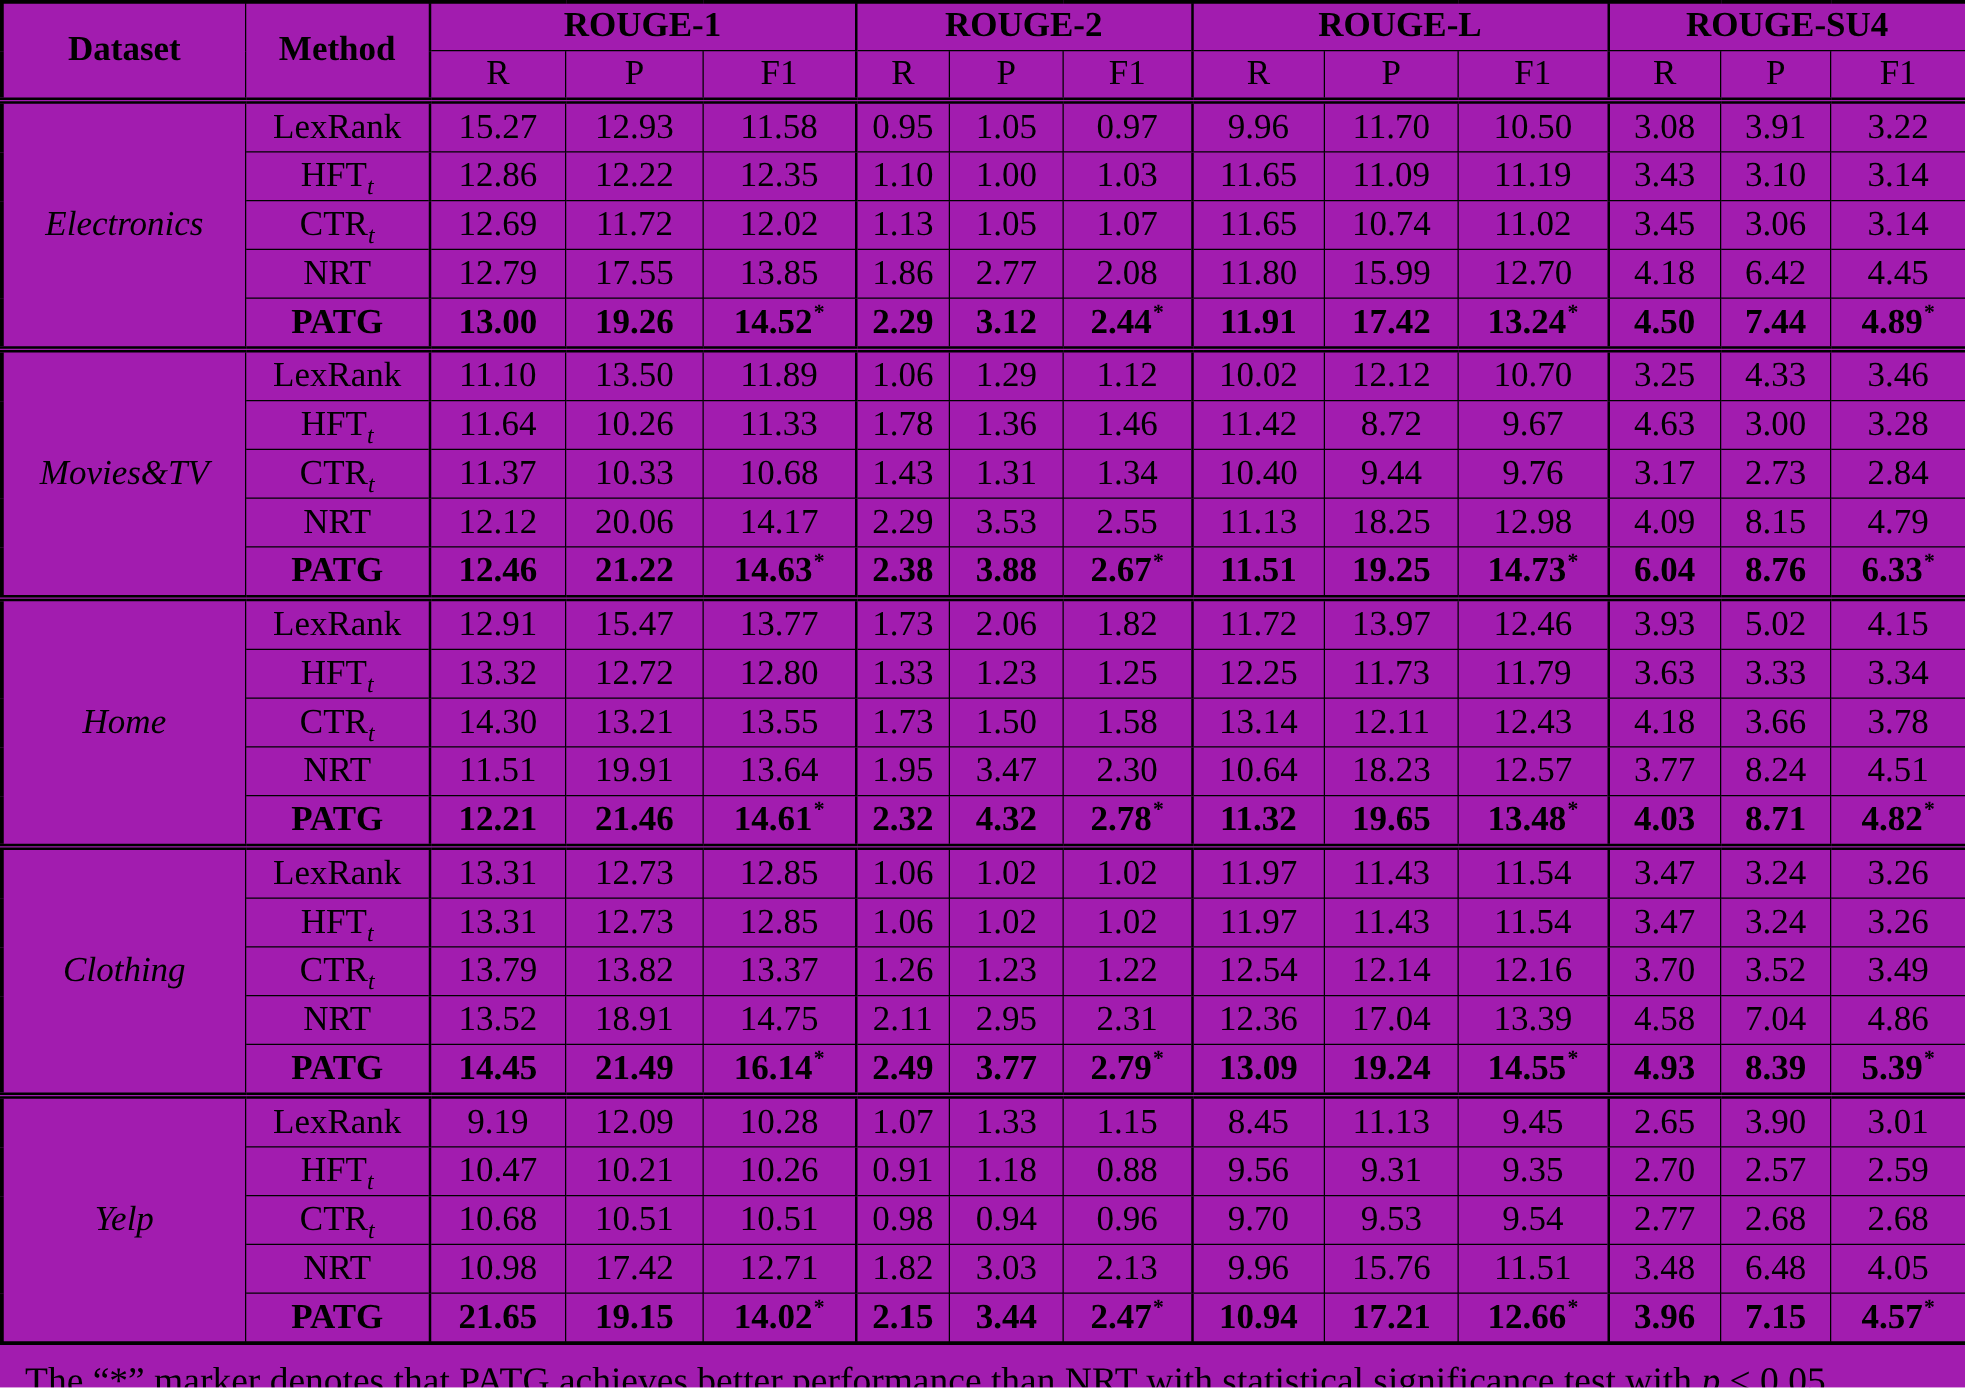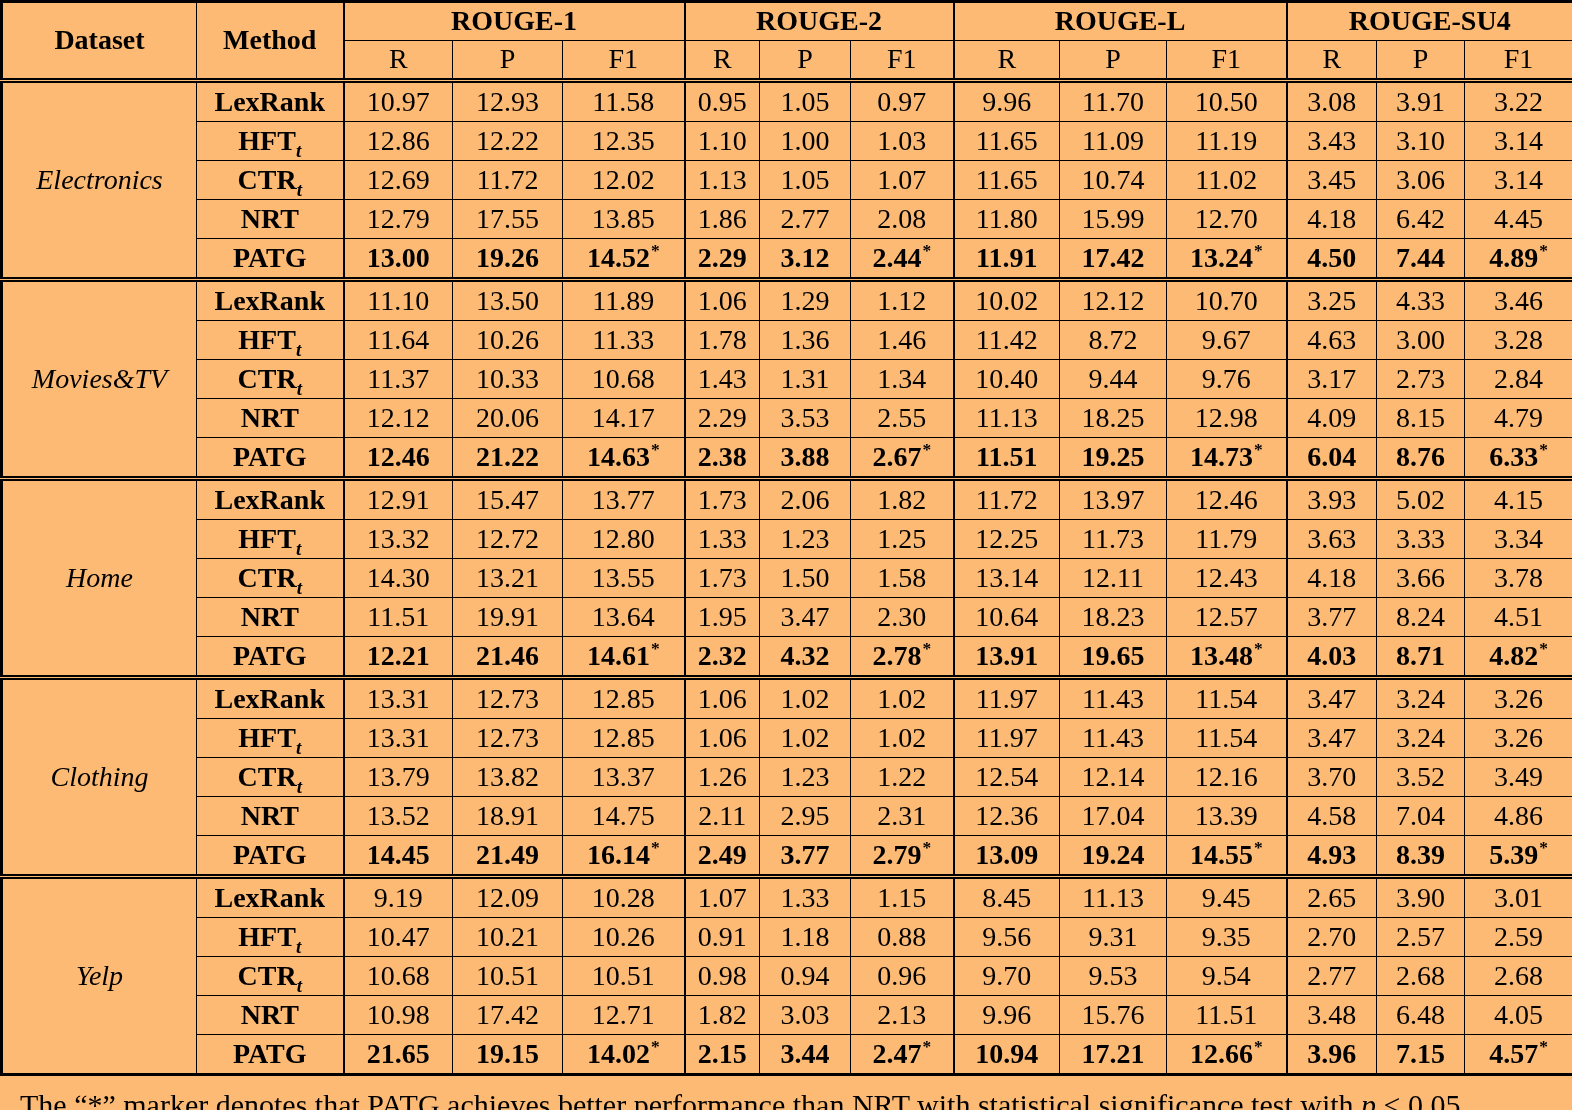--- a/index.html
+++ b/index.html
@@ -5,21 +5,21 @@
   html, body {
     margin: 0;
     padding: 0;
     background: #ffffff;
     color: #000000;
     font-family: "Liberation Serif", "DejaVu Serif", serif;
   }
   .page {
     width: 1572px;
     height: 1110px;
-    background: #fdba74;
+    background: #a21caf;
     overflow: hidden;
   }
   table.results {
     border-collapse: collapse;
     table-layout: fixed;
     width: 1572px;
     border: 3px solid #000;
   }
   table.results th, table.results td {
     border: 1px solid #000;
@@ -31,21 +31,21 @@
     padding: 0 2px;
     overflow: hidden;
     white-space: nowrap;
   }
   table.results thead th { height: 37px; }
   th.group-head, th.corner-head { font-weight: bold; }
   th.subcol-head { font-weight: normal; }
   .b-left-2 { border-left: 2px solid #000 !important; }
   .b-top-d  { border-top: 5px double #000 !important; }
   td.dataset-cell { font-weight: normal; font-style: italic; }
-  td.method-cell  { font-weight: bold; }
+  td.method-cell  { font-weight: normal; }
   tr.emph td { font-weight: bold; }
   td.plain { font-weight: bold; margin-left: 20px; }
   sub.msub {
     font-style: italic;
     font-size: 68%;
     line-height: 0;
   }
   sup.star {
     font-size: 62%;
     vertical-align: super;
@@ -102,21 +102,21 @@
           <th class="subcol-head">F1</th>
           <th class="subcol-head b-left-2">R</th>
           <th class="subcol-head">P</th>
           <th class="subcol-head">F1</th>
         </tr>
       </thead>
   <tbody>
         <tr>
           <td class="dataset-cell b-top-d" rowspan="5">Electronics</td>
           <td class="method-cell b-top-d">LexRank</td>
-          <td class="b-left-2 b-top-d">10.97</td>
+          <td class="b-left-2 b-top-d">15.27</td>
           <td class="b-top-d">12.93</td>
           <td class="b-top-d">11.58</td>
           <td class="b-left-2 b-top-d">0.95</td>
           <td class="b-top-d">1.05</td>
           <td class="b-top-d">0.97</td>
           <td class="b-left-2 b-top-d">9.96</td>
           <td class="b-top-d">11.70</td>
           <td class="b-top-d">10.50</td>
           <td class="b-left-2 b-top-d">3.08</td>
           <td class="b-top-d">3.91</td>
@@ -324,21 +324,21 @@
           <td>4.51</td>
         </tr>
         <tr class="emph">
           <td class="method-cell">PATG</td>
           <td class="b-left-2 plain">12.21</td>
           <td>21.46</td>
           <td>14.61<sup class="star">*</sup></td>
           <td class="b-left-2">2.32</td>
           <td>4.32</td>
           <td>2.78<sup class="star">*</sup></td>
-          <td class="b-left-2 plain">13.91</td>
+          <td class="b-left-2 plain">11.32</td>
           <td>19.65</td>
           <td>13.48<sup class="star">*</sup></td>
           <td class="b-left-2 plain">4.03</td>
           <td>8.71</td>
           <td>4.82<sup class="star">*</sup></td>
         </tr>
       </tbody>
       <tbody>
         <tr>
           <td class="dataset-cell b-top-d" rowspan="5">Clothing</td>

